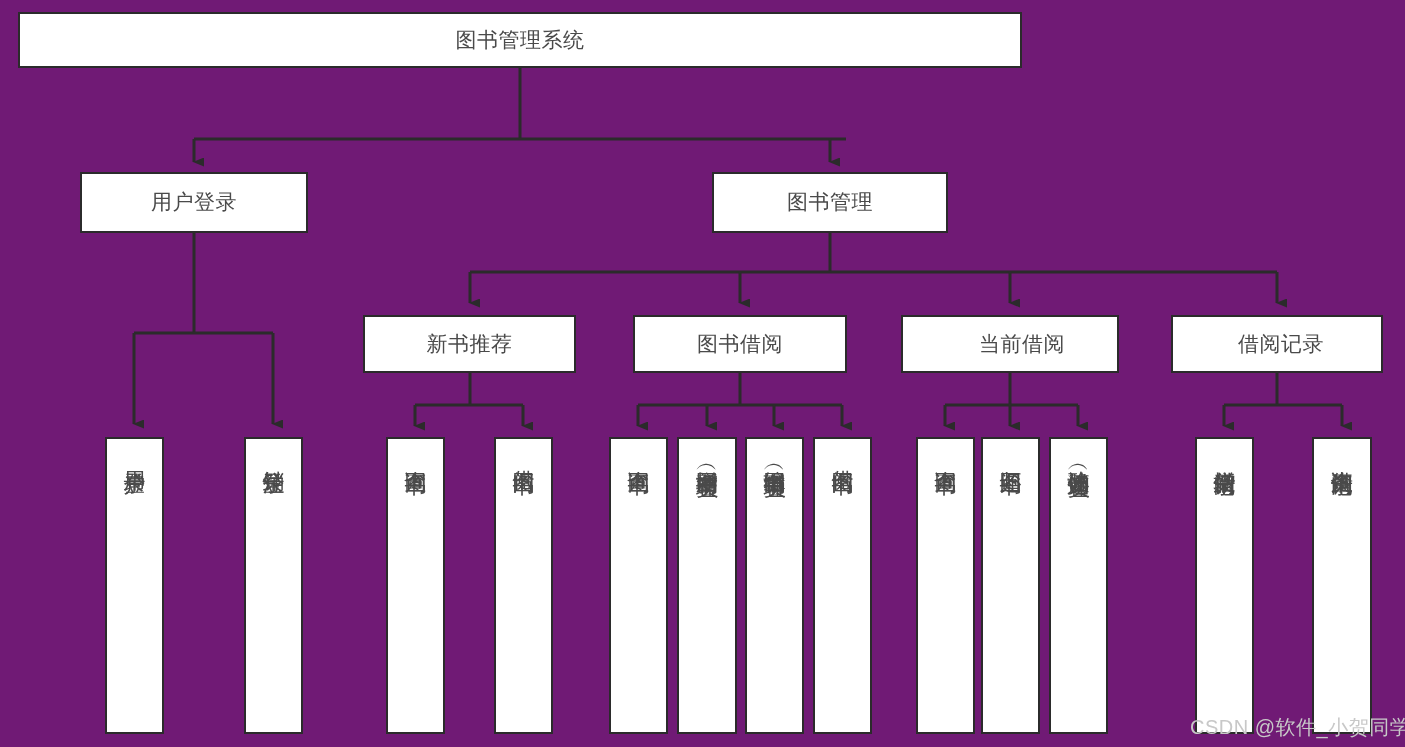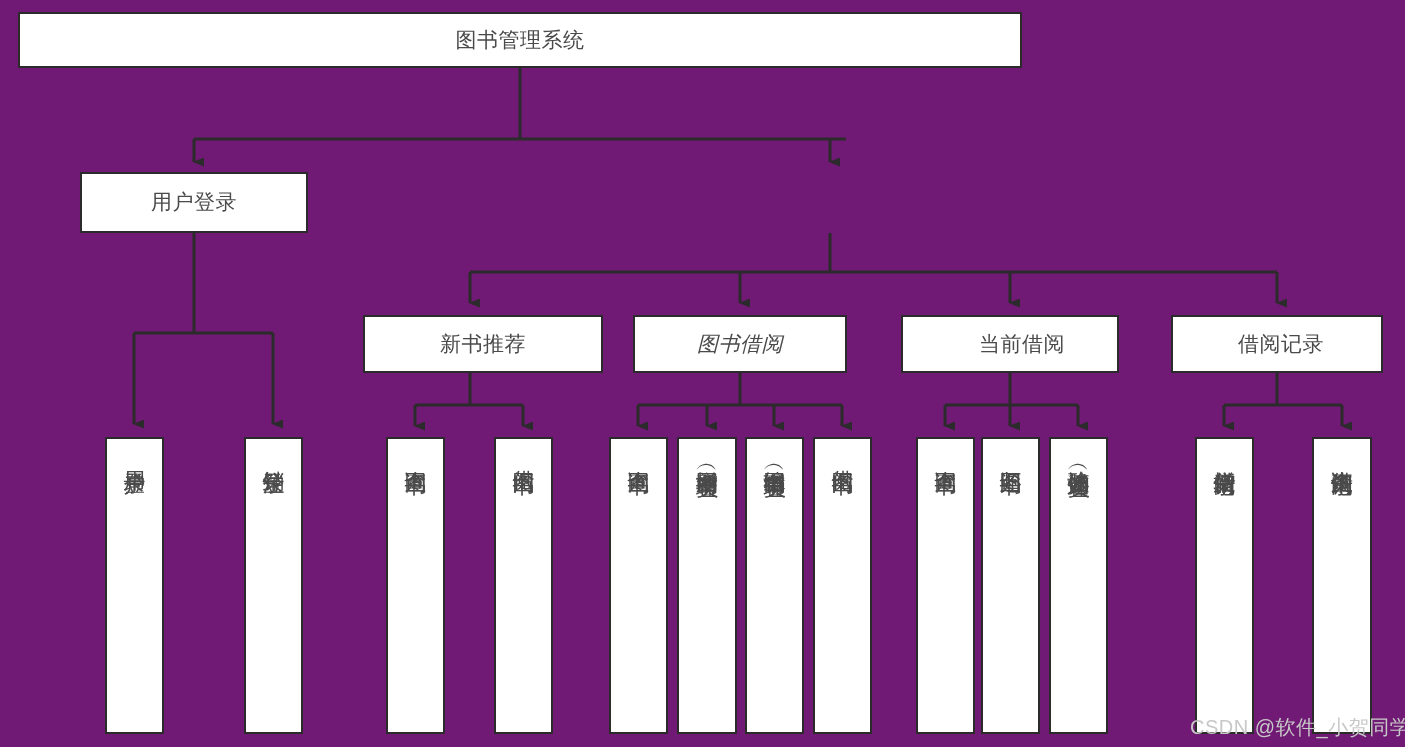--- a/index.html
+++ b/index.html
@@ -124,25 +124,28 @@
     </g>
   </svg>
 
   <div class="node horizontal" style="left:18px; top:12px; width:1004px; height:56px;">
     <span class="label">图书管理系统</span>
   </div>
 
   <div class="node horizontal" style="left:80px; top:172px; width:228px; height:61px;">
     <span class="label">用户登录</span>
   </div>
+  <div class="node horizontal" style="left:712px; top:172px; width:236px; height:61px;">
+    <span class="label">图书管理</span>
+  </div>
 
-  <div class="node horizontal" style="left:363px; top:315px; width:240px; height:58px;">
+  <div class="node horizontal" style="left:363px; top:315px; width:213px; height:58px;">
     <span class="label">新书推荐</span>
   </div>
-  <div class="node horizontal" style="left:633px; top:315px; width:214px; height:58px;font-style:italic;">
+  <div class="node horizontal" style="left:633px; top:315px; width:214px; height:58px;">
     <span class="label">图书借阅</span>
   </div>
   <div class="node horizontal" style="left:901px; top:315px; width:218px; height:58px;padding-left:24px;">
     <span class="label">当前借阅</span>
   </div>
   <div class="node horizontal" style="left:1171px; top:315px; width:212px; height:58px;padding-left:8px;">
     <span class="label">借阅记录</span>
   </div>
 
   <div class="node vertical" style="left:105px; top:437px; width:59px; height:297px;">

